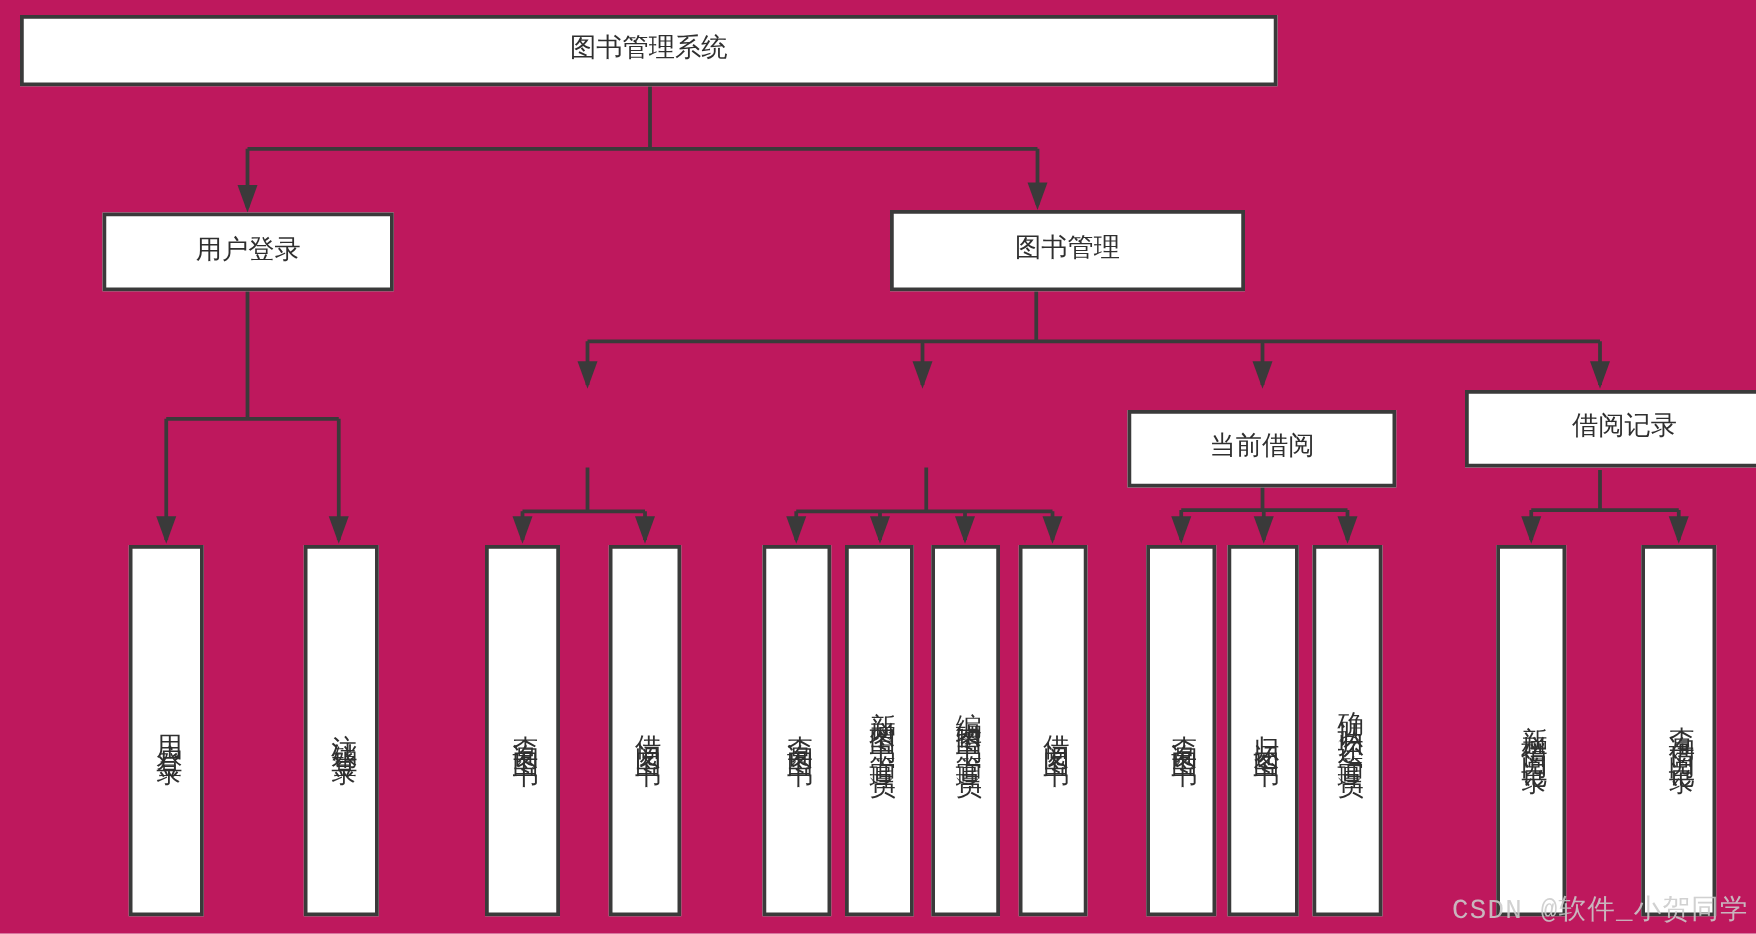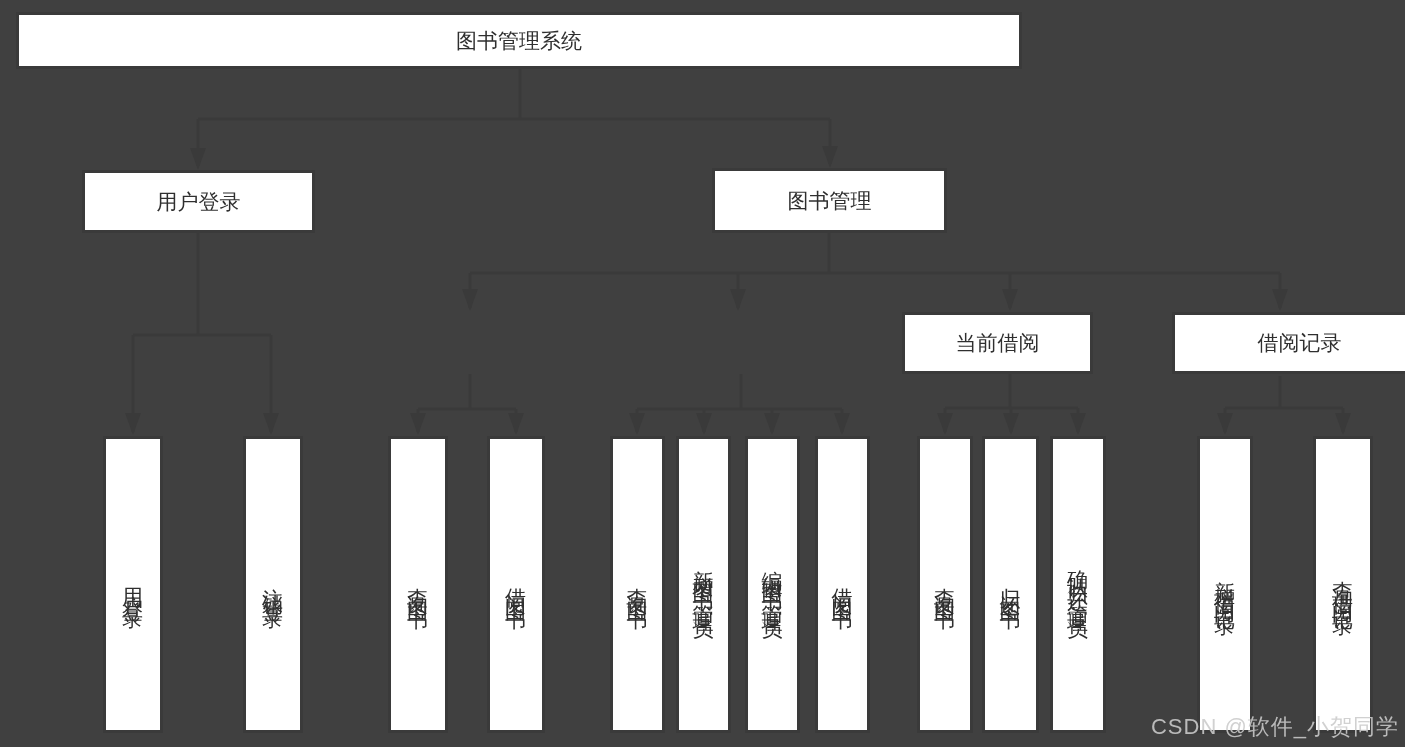--- a/index.html
+++ b/index.html
@@ -1,20 +1,20 @@
 <!DOCTYPE html>
 <html><head>
 <meta charset="utf-8">
 <style>
   html,body{margin:0;padding:0;background:#ffffff;}
   .stage{
     position:relative;
     width:1405px;height:747px;
-    background:#404040;
-    font-family:Liberation Sans, sans-serif;
+    background:#be185d;
+    font-family:Liberation Mono, monospace;
     overflow:hidden;
   }
   svg.wires{position:absolute;left:0;top:0;pointer-events:none;}
   .box{
     position:absolute;
     box-sizing:border-box;
     background:#ffffff;
     border:3px solid #3a3a3a;
     display:flex;
     align-items:center;
@@ -89,25 +89,25 @@
     </g>
   </svg>
 
   <div class="box" style="left:16px;top:12px;width:1006px;height:57px">
     <span>图书管理系统</span>
   </div>
 
   <div class="box" style="left:82px;top:170px;width:233px;height:63px">
     <span>用户登录</span>
   </div>
-  <div class="box" style="left:712px;top:168px;width:235px;height:65px">
+  <div class="box" style="left:712px;top:168px;width:284px;height:65px">
     <span>图书管理</span>
   </div>
 
-  <div class="box" style="left:902px;top:312px;width:191px;height:62px">
+  <div class="box" style="left:902px;top:328px;width:215px;height:62px">
     <span>当前借阅</span>
   </div>
   <div class="box" style="left:1172px;top:312px;width:255px;height:62px">
     <span>借阅记录</span>
   </div>
 
   <div class="box v" style="left:103px;top:436px;width:60px;height:297px">
     <span>用户登录</span>
   </div>
   <div class="box v" style="left:243px;top:436px;width:60px;height:297px">

